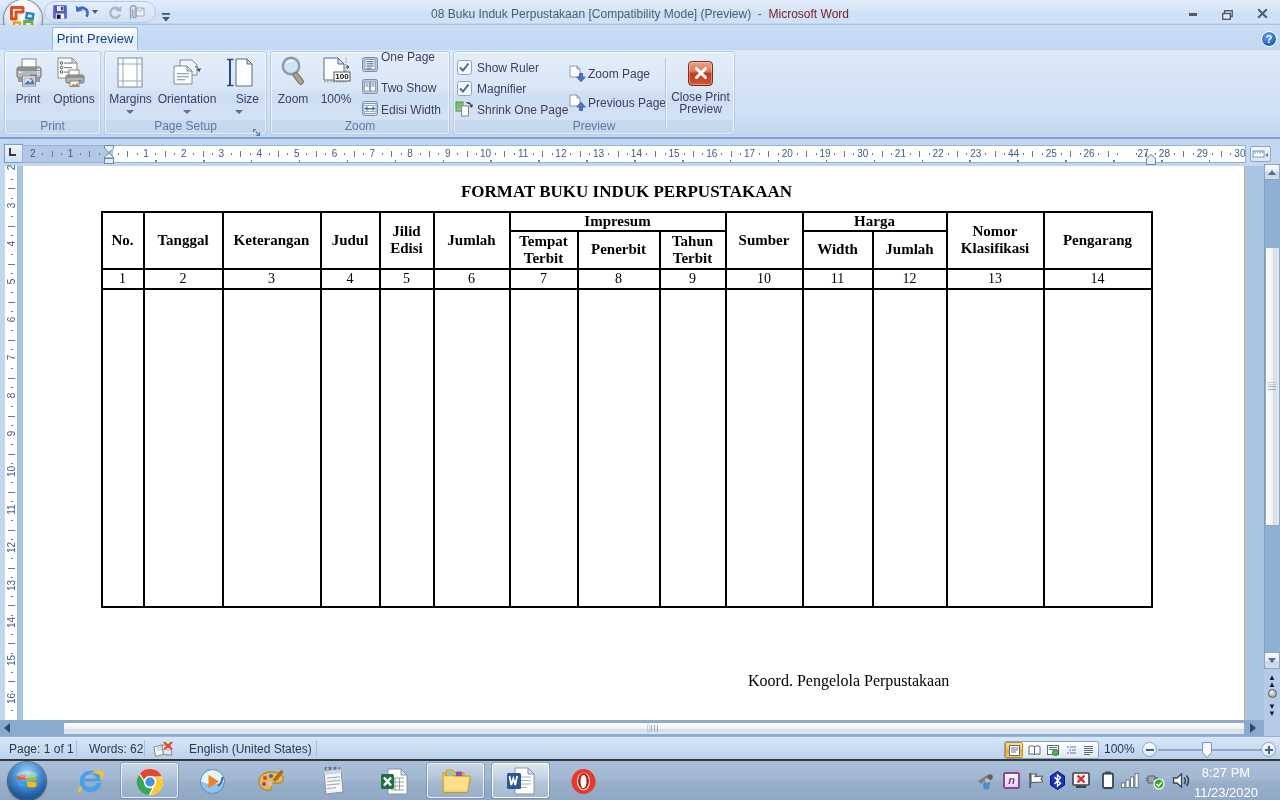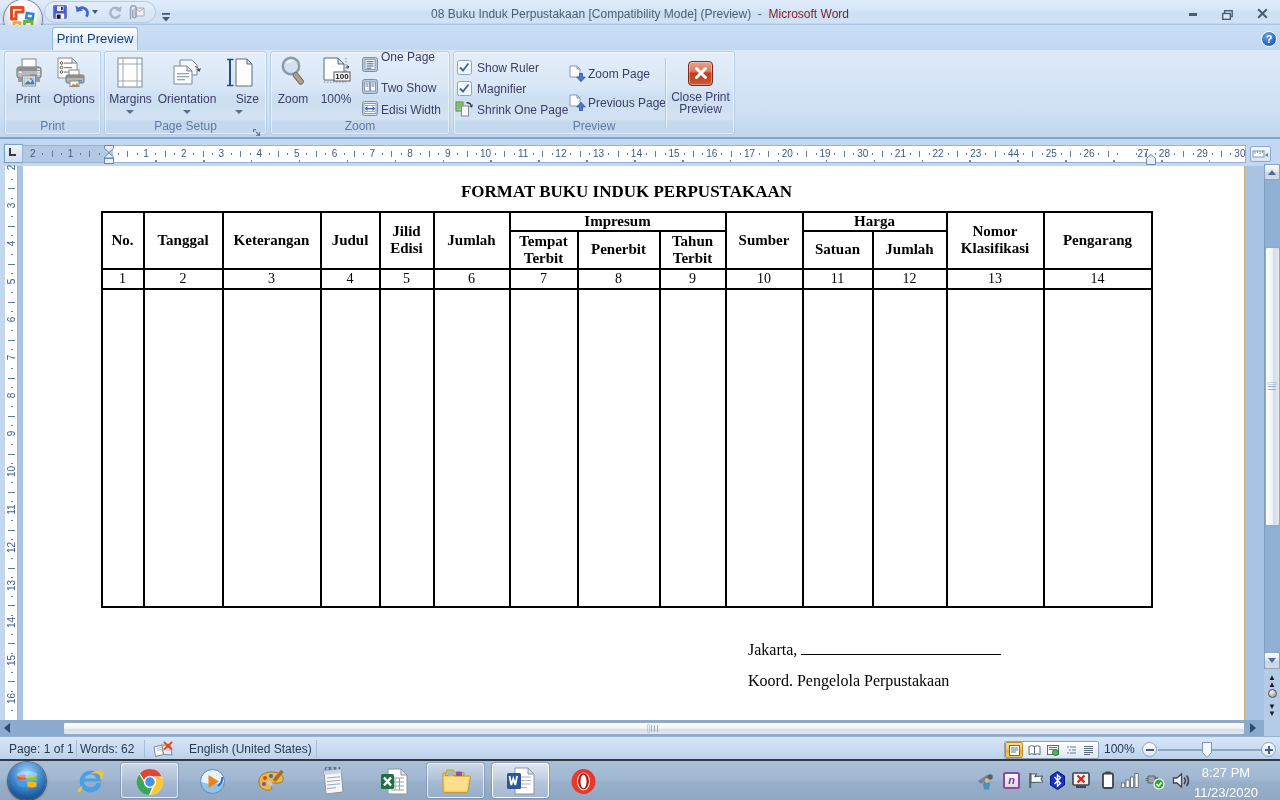--- a/index.html
+++ b/index.html
@@ -572,21 +572,21 @@
         <td colspan="3">Impresum</td>
         <td rowspan="2">Sumber</td>
         <td colspan="2">Harga</td>
         <td rowspan="2">Nomor<br>Klasifikasi</td>
             <td rowspan="2">Pengarang</td>
       </tr>
       <tr class="hdr" style="height:37.5px;">
         <td>Tempat<br>Terbit</td>
             <td>Penerbit</td>
             <td>Tahun<br>Terbit</td>
-        <td>Satuan</td>
+        <td>Width</td>
             <td>Jumlah</td>
       </tr>
       <tr class="num" style="height:20px;">
         <td>1</td>
             <td>2</td>
             <td>3</td>
             <td>4</td>
             <td>5</td>
             <td>6</td>
             <td>7</td>
@@ -609,21 +609,20 @@
             <td></td>
             <td></td>
             <td></td>
             <td></td>
             <td></td>
             <td></td>
             <td></td>
       </tr>
     </tbody>
       </table>
-    <div class="abs" style="left:725px; top:475px; font-family:'Liberation Serif',serif; font-size:16px; color:#000;">Jakarta, <span style="display:inline-block; width:200px; border-bottom:1.5px solid #000; height:14px;"></span></div>
     <div class="abs" style="left:725px; top:506px; font-family:'Liberation Serif',serif; font-size:16px; color:#000;">Koord. Pengelola Perpustakaan</div>
   </div>
 </div>
 
 <div class="abs" style="left:1264px; top:164px; width:16px; height:505px; background:#8fb0d4; border-left:1px solid #7e9cc0;"></div>
 <div class="abs" style="left:1264px; top:164px; width:16px; height:16px; border:1px solid #8aa4c4; border-radius:2px; background:linear-gradient(#fdfeff,#dfe7f0 50%,#c9d4e2 52%,#d4dde8);"></div>
 <div class="abs" style="left:1268px; top:170px; width:0; height:0; border-left:4px solid transparent; border-right:4px solid transparent; border-bottom:5px solid #4f6d96;"></div>
 <div class="abs" style="left:1264.5px; top:247px; width:15px; height:279px; border:1px solid #93a9c4; border-radius:2px; background:linear-gradient(90deg, #fdfeff, #eef2f7 50%, #d4dce6 55%, #e2e8ef);"></div>
 <div class="abs" style="left:1268px; top:383px; width:8px; height:1px; box-shadow:0 0 0 0.5px #9aaec6, 0 3px 0 0 #9aaec6, 0 6px 0 0 #9aaec6;"></div>
 <div class="abs" style="left:1264px; top:652px; width:16px; height:17px; border:1px solid #8aa4c4; border-radius:2px; background:linear-gradient(#fdfeff,#dfe7f0 50%,#c9d4e2 52%,#d4dde8);"></div>
@@ -636,21 +635,21 @@
 <div class="abs" id="hscroll"></div>
 <div class="abs" style="left:4px; top:723px; width:0; height:0; border-top:5px solid transparent; border-bottom:5px solid transparent; border-right:6px solid #2e4a6a;"></div>
 <div class="abs" style="left:63px; top:721.5px; width:1182px; height:13.5px; border:1px solid #93a9c4; border-radius:2px; background:linear-gradient(#fdfeff, #eef2f7 50%, #d4dce6 55%, #e2e8ef);"></div>
 <div class="abs" style="left:648px; top:725px; width:1px; height:7px; box-shadow:0 0 0 0.5px #9aaec6, 3px 0 0 0 #9aaec6, 6px 0 0 0 #9aaec6, 9px 0 0 0 #9aaec6;"></div>
 <div class="abs" style="left:1250px; top:723px; width:0; height:0; border-top:5px solid transparent; border-bottom:5px solid transparent; border-left:6px solid #2e4a6a;"></div>
 <div class="abs" style="left:1264px; top:720px; width:16px; height:16px; background:#b6cce6;"></div>
 
 <div class="abs" id="statusbar">
   <div class="abs" style="left:9px; top:5px;">Page: 1 of 1</div>
   <div class="ssep" style="left:76px;"></div>
-  <div class="abs" style="left:80px; top:5px;text-align:center;">Words: 62</div>
+  <div class="abs" style="left:89px; top:5px;text-align:center;">Words: 62</div>
   <div class="ssep" style="left:144px;"></div>
   <div class="abs" style="left:152px; top:4px;"><svg width="22" height="16" viewBox="0 0 22 16">
     <path d="M2 6 L10 4 L11.5 13.5 L3.5 15.5 Z" fill="#f6f8fa" stroke="#7a8a9a"></path>
     <path d="M18.5 4.5 L10 4 L11.5 13.5 L20 14 Z" fill="#e4eaf0" stroke="#7a8a9a"></path>
     <path d="M4.5 7.5 l5-1.2 M5 9.5 l5-1.2 M13 6.5 l4.5 0.4 M13.5 8.7 l4.5 0.4" stroke="#9aa8b6" stroke-width="0.8"></path>
     <path d="M12.5 1.5 L19.5 8 M19.5 1.5 L12.5 8" stroke="#e84a20" stroke-width="2" stroke-linecap="round"></path>
   </svg></div>
   <div class="abs" style="left:189px; top:5px;">English (United States)</div>
   <div class="ssep" style="left:316px;"></div>
 

